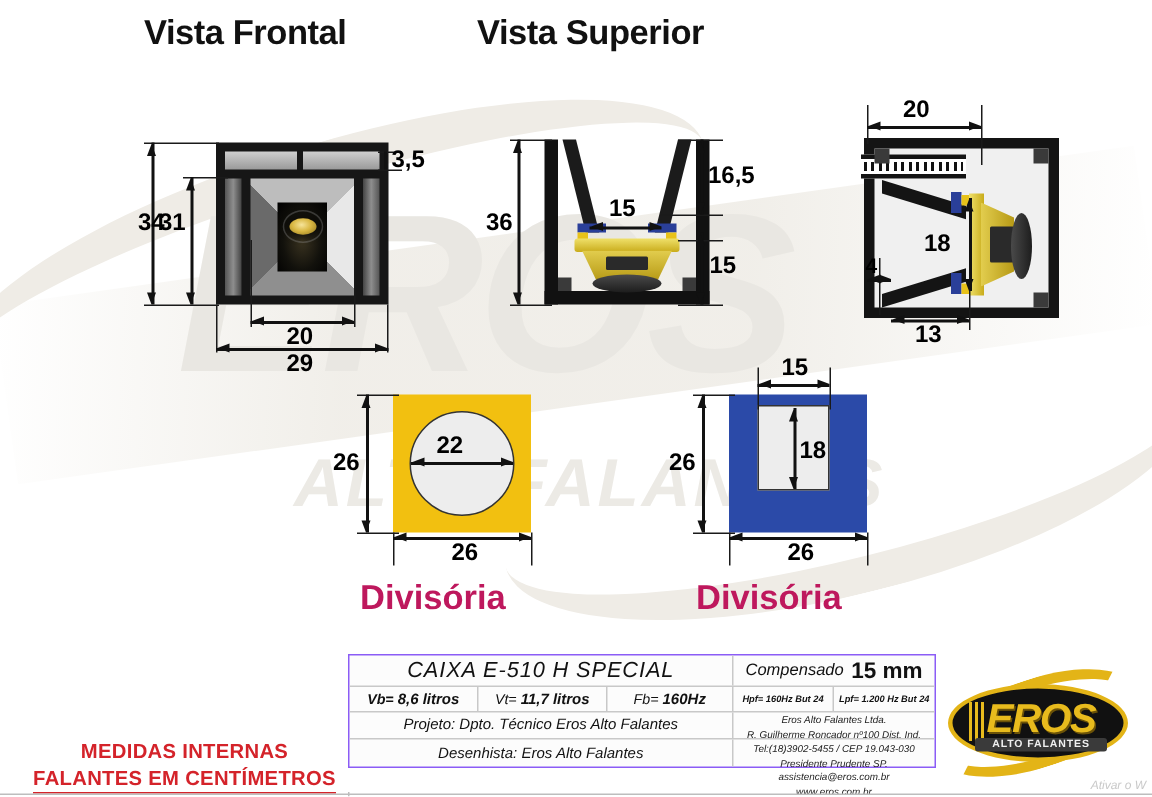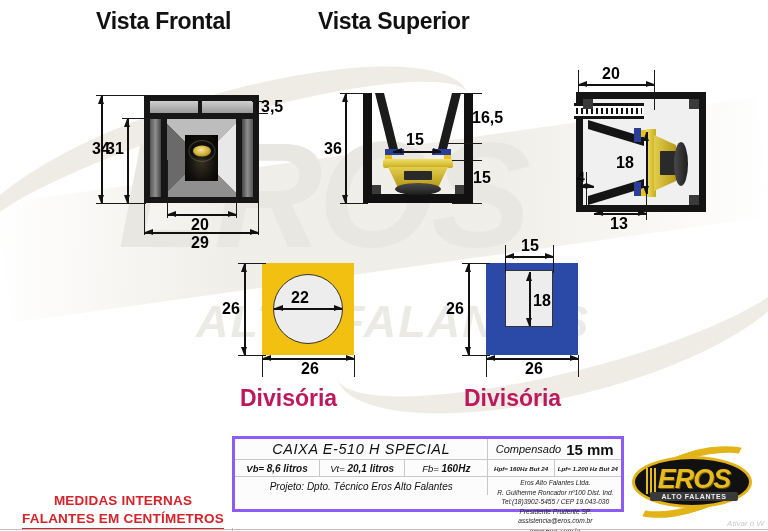--- a/index.html
+++ b/index.html
@@ -111,21 +111,21 @@
   
   .panel { position: absolute; }
   .panel.gold { background: #f2c010; }
   .panel.blue { background: #2b4aa8; }
   .hole-circle { position: absolute; border-radius: 50%; background: #ededed; border: 1px solid #333; }
   .hole-rect { position: absolute; background: #ededed; border: 1px solid #333; }
 
   
   #info-table {
     position: absolute; left: 232px; top: 436px; width: 392px; height: 76px;
-    border: 3px solid #8b5cf6; background: #fcfcfc;
+    border: 1px solid #8b5cf6; background: #fcfcfc;
     font-family: "Liberation Sans", sans-serif;
   }
   #info-table .row { display: flex; border-bottom: 1px solid #c8c8c8; }
   #info-table .row:last-child { border-bottom: none; }
   .cell { display: flex; align-items: center; justify-content: center; font-style: italic; color: #111; }
   .cell.bd { border-right: 1px solid #c8c8c8; }
   .t-title { font-size: 14.5px; font-style: italic; letter-spacing: .6px; }
   .t-spec { font-size: 9.5px; font-style: italic; }
   .t-spec b { font-size: 10px; }
   .t-tiny { font-size: 6.2px; font-style: italic; font-weight: bold; white-space: nowrap; }
@@ -406,21 +406,21 @@
 
     <div class="row" style="height:17px;">
       <div class="cell bd t-spec" style="width:86px;font-weight:bold;">
         <span>Vb=</span>
           <span>&nbsp;</span>
         <b>8,6 litros</b>
       </div>
       <div class="cell bd t-spec" style="width:86px;">
         <span>Vt=</span>
           <span>&nbsp;</span>
-        <b>20,1 litros</b>
+        <b>11,7 litros</b>
       </div>
       <div class="cell bd t-spec" style="width:84px;">
         <span>Fb=</span>
           <span>&nbsp;</span>
         <b>160Hz</b>
       </div>
       <div class="cell bd t-tiny" style="width:67px;">Hpf= 160Hz But 24</div>
       <div class="cell t-tiny" style="width:67px;">Lpf= 1.200 Hz But 24</div>
     </div>
 
@@ -431,20 +431,24 @@
           <div>Eros Alto Falantes Ltda.</div>
           <div>R. Guilherme Roncador nº100 Dist. Ind.</div>
           <div>Tel:(18)3902-5455 / CEP 19.043-030</div>
           <div>Presidente Prudente SP.</div>
           <div>assistencia@eros.com.br</div>
           <div>www.eros.com.br</div>
         </div>
       </div>
     </div>
 
+    <div class="row" style="height:18px;">
+      <div class="cell bd left-col t-line">Desenhista:  Eros Alto Falantes</div>
+      <div class="right-col"></div>
+    </div>
 
   </div>
 
   <div id="red-note">
     <div>MEDIDAS INTERNAS</div>
     <div class="u" style="display:inline-block;">FALANTES EM CENTÍMETROS</div>
   </div>
 
   <div id="logo">
     <div class="logo-sw"></div>

